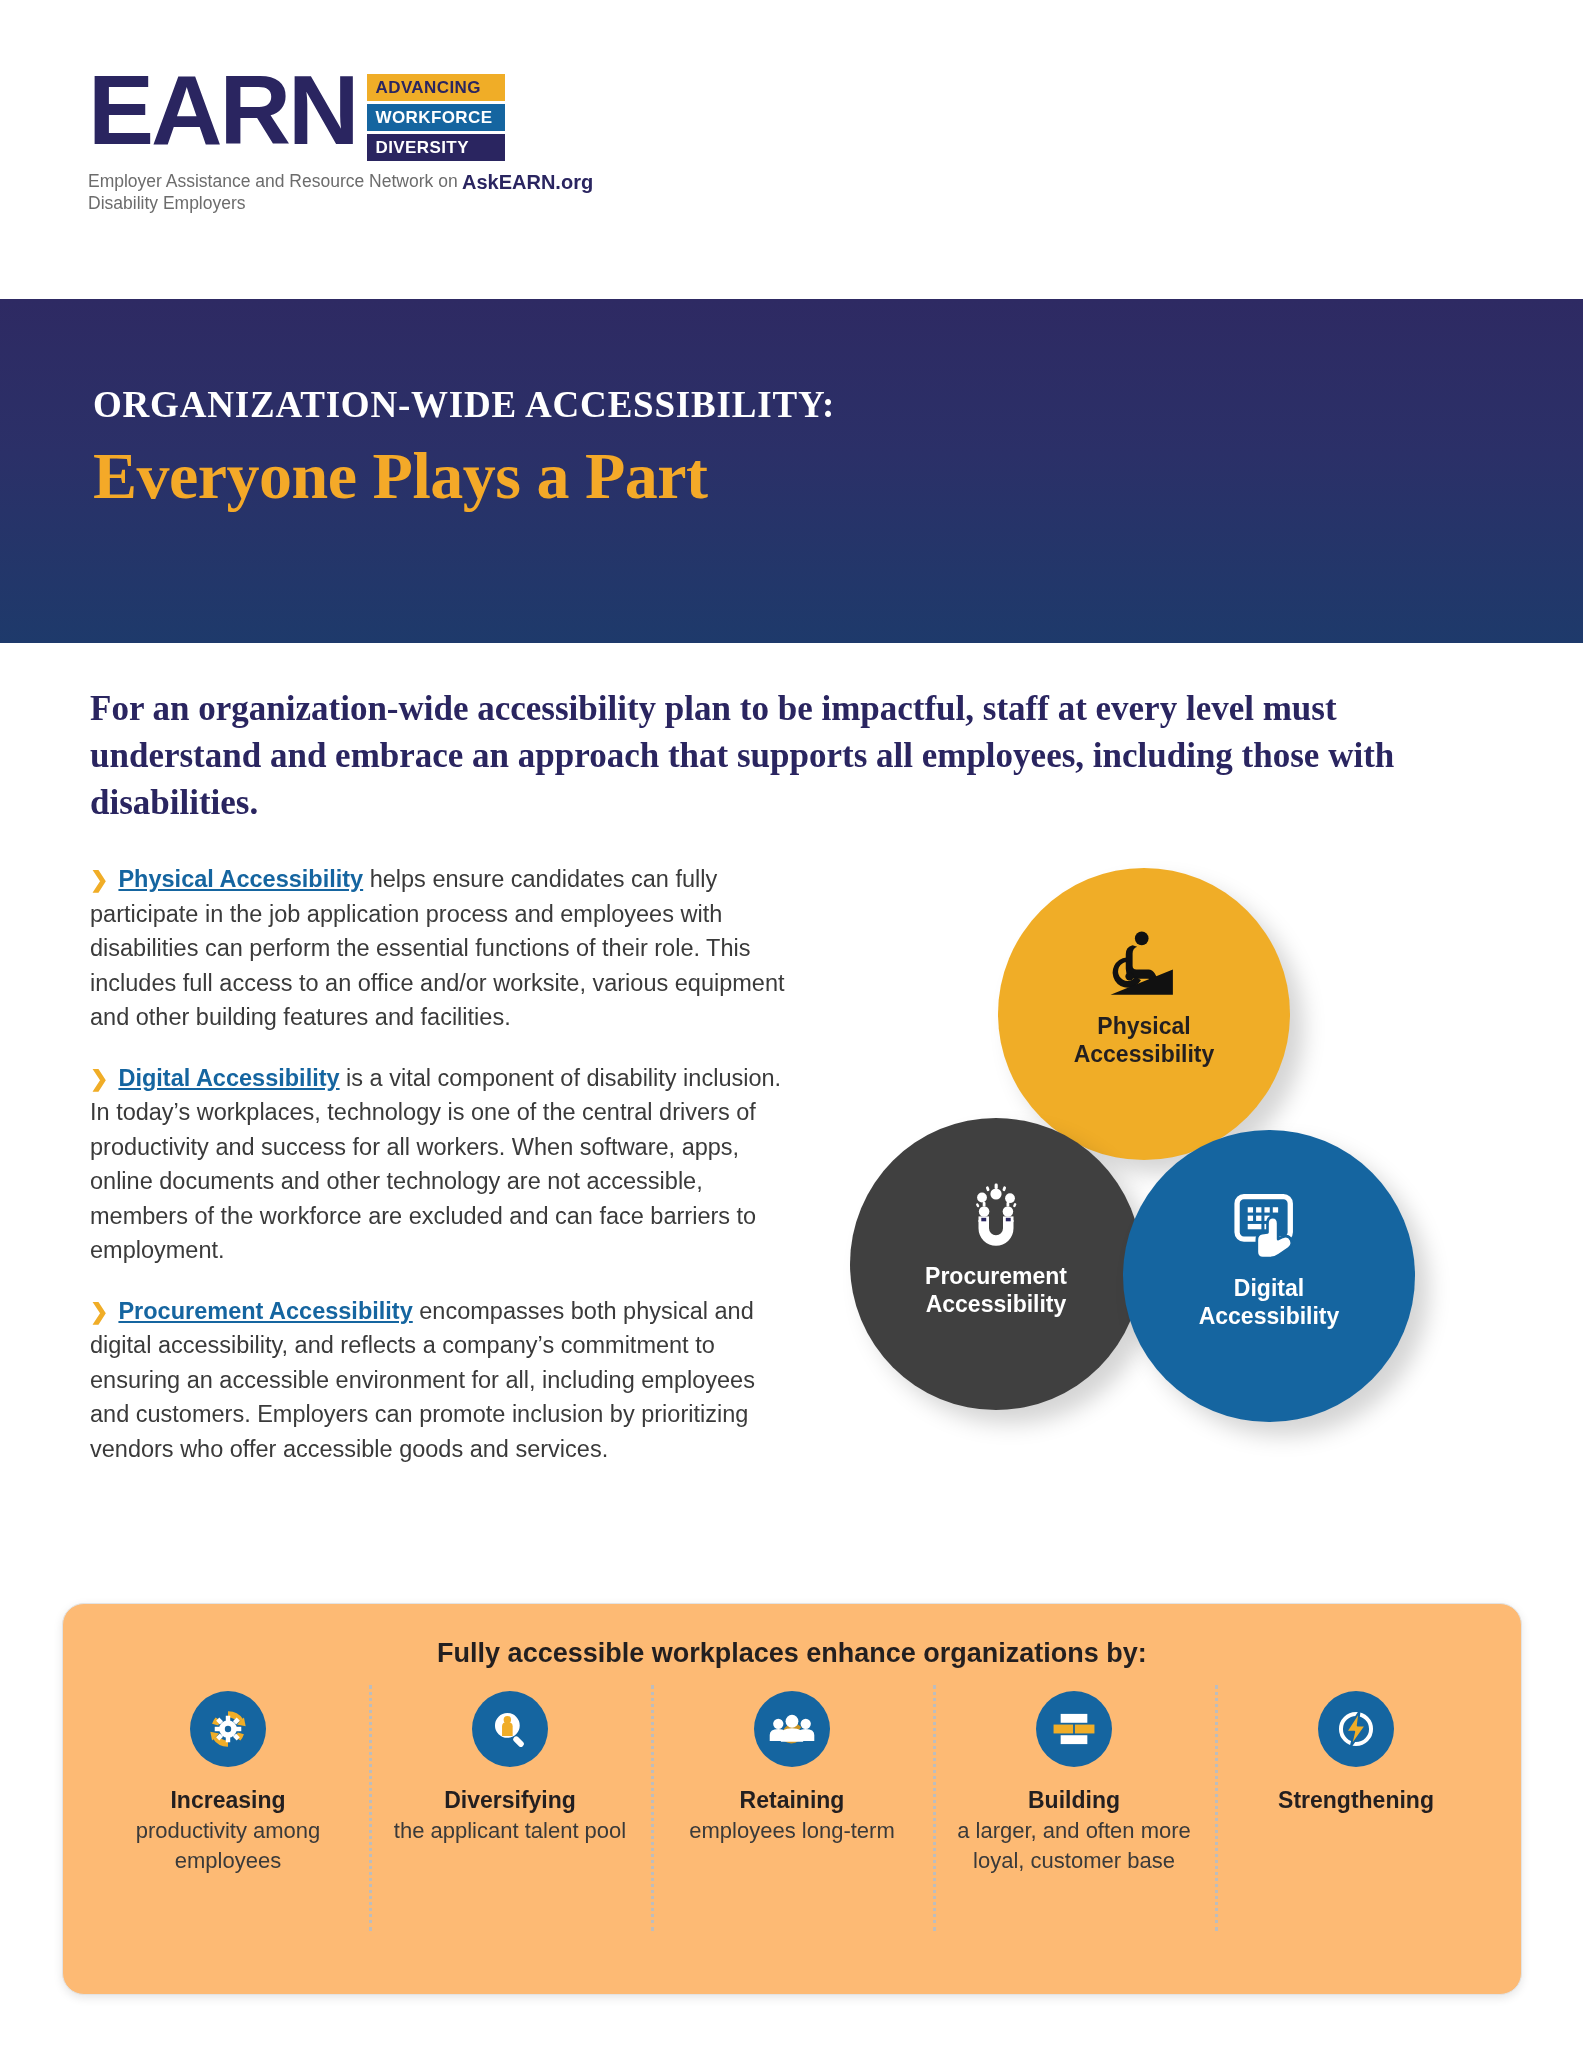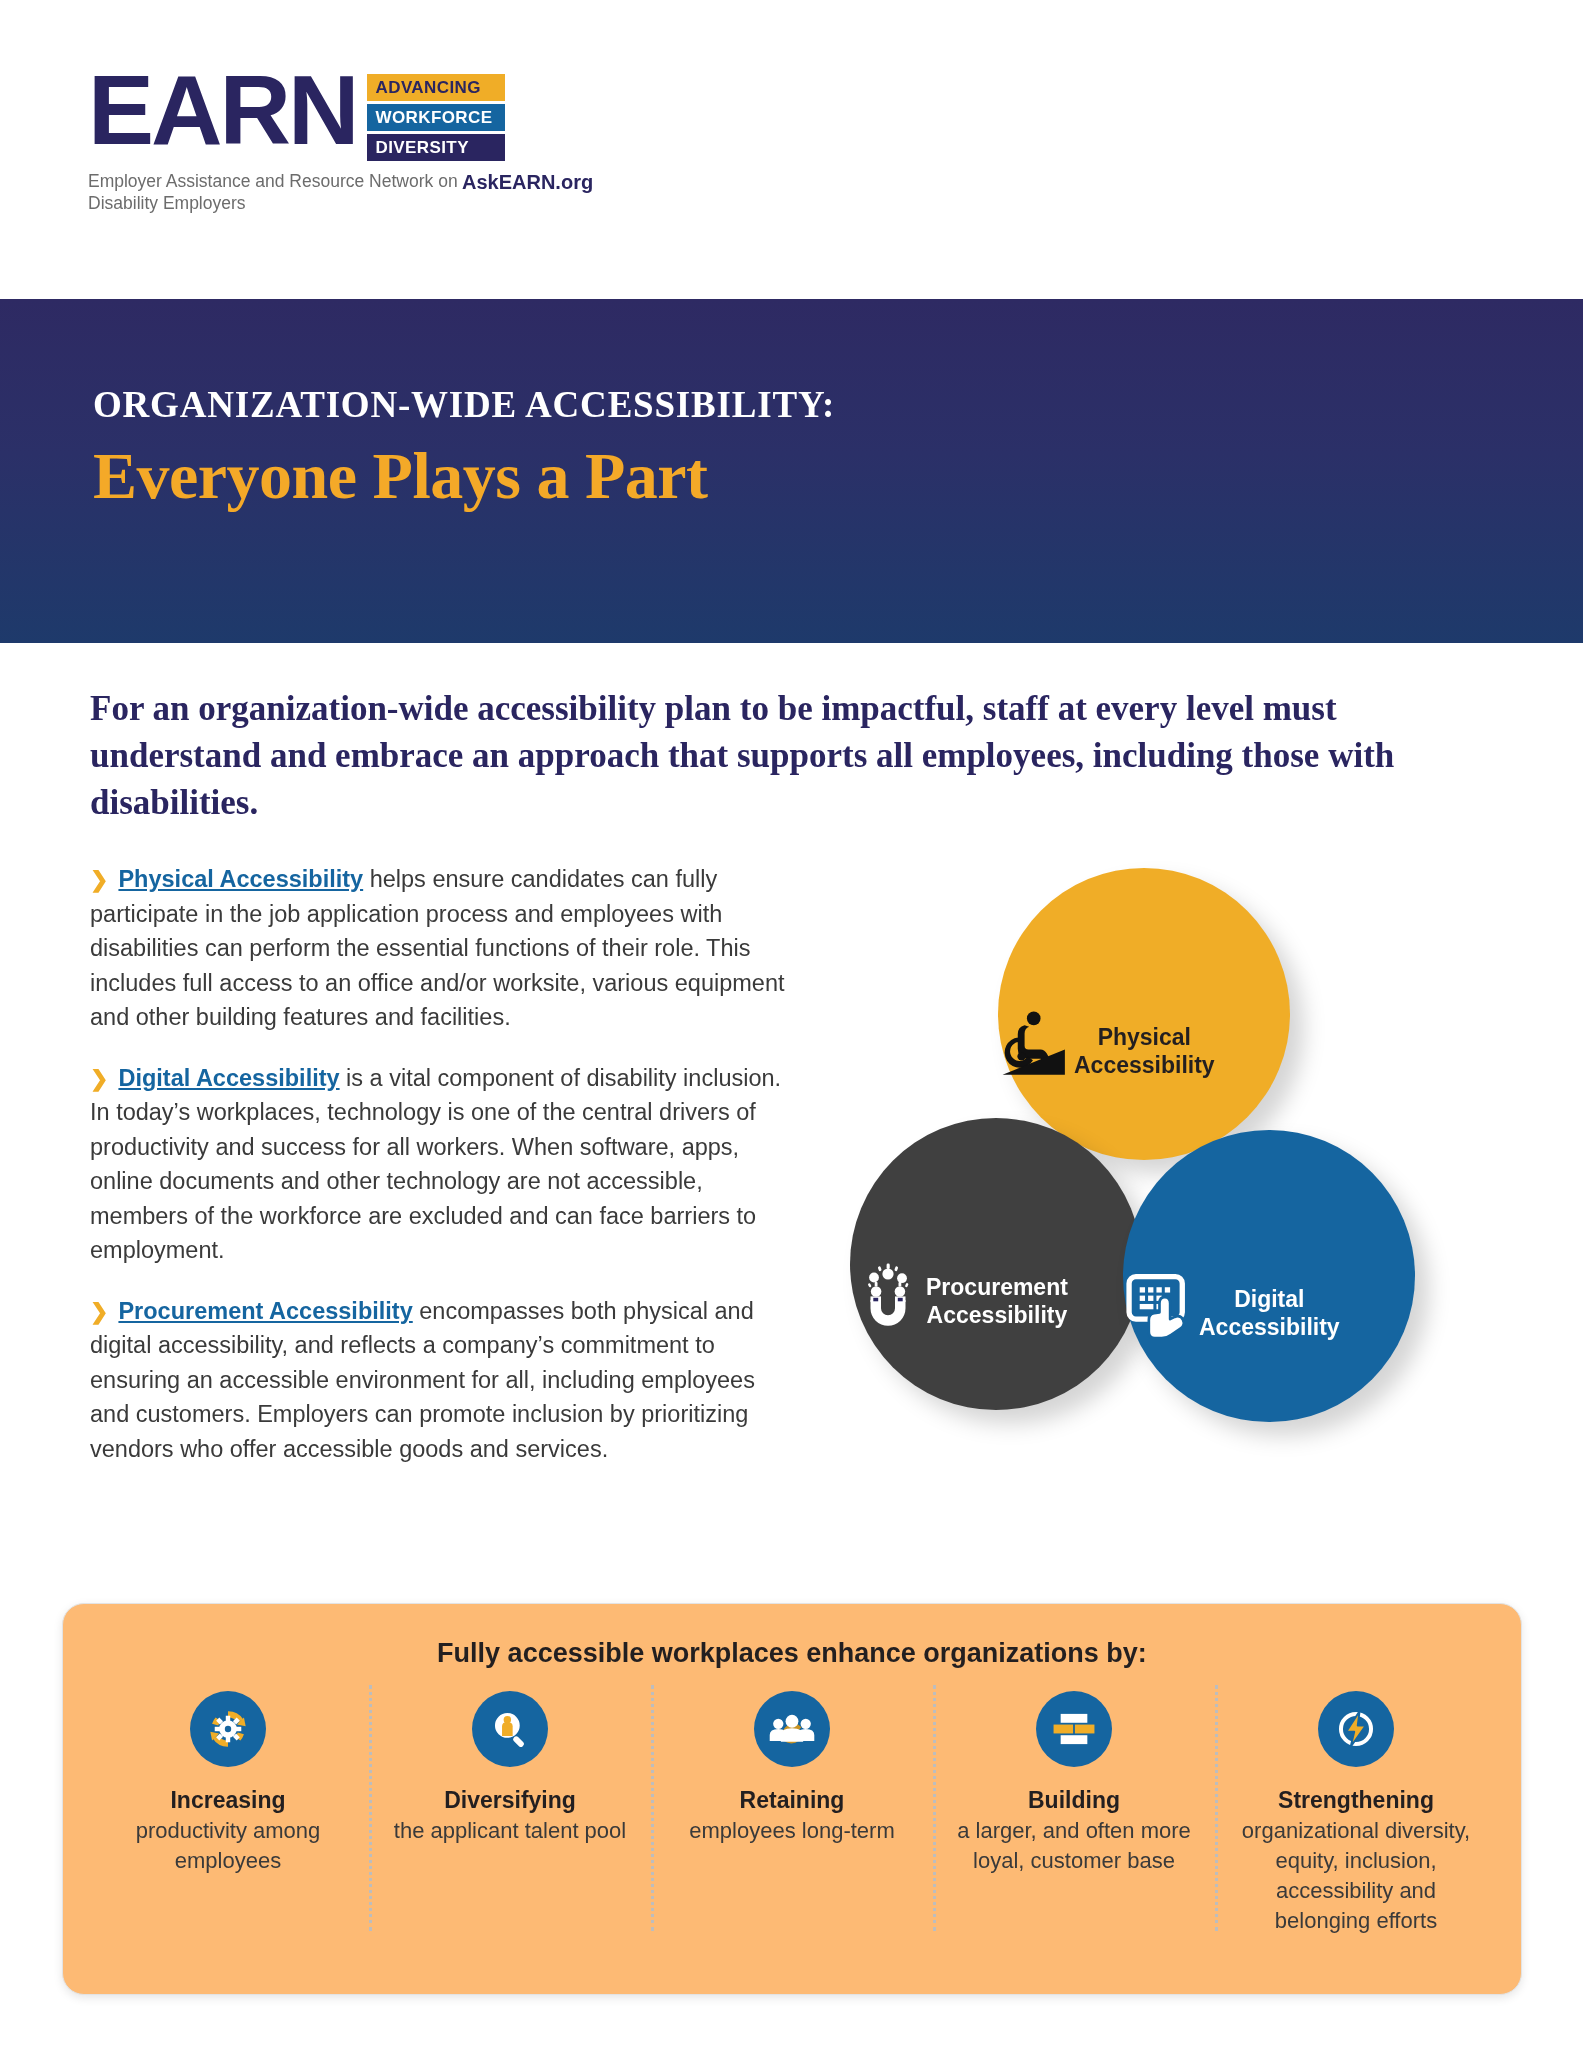--- a/index.html
+++ b/index.html
@@ -145,21 +145,21 @@
     position: absolute;
     left: 835px;
     top: 868px;
     width: 640px;
     height: 620px;
   }
   .circ {
     position: absolute;
     border-radius: 50%;
     display: flex;
-    flex-direction: row;
+    flex-direction: column;
     align-items: center;
     box-shadow: 14px 14px 22px rgba(0,0,0,0.17);
   }
   .circ-physical {
     width: 292px; height: 292px;
     left: 163px; top: 0px;
     background: #f0ad27;
     z-index: 1;
     padding-top: 62px;
   }
@@ -438,17 +438,16 @@
     </div>
 
     <div class="benefit">
       <div class="benefit-icon">
         <svg width="46" height="46" viewBox="0 0 52 52">
           <circle cx="26" cy="26" r="17" fill="none" stroke="#fff" stroke-width="4.5"></circle>
           <path d="M30 6 L15 29 L24 29 L20 46 L37 22 L28 22 Z" fill="#f0ad27" stroke="#1565a0" stroke-width="2.2" stroke-linejoin="round"></path>
         </svg>
       </div>
       <div class="benefit-title">Strengthening</div>
-      <div class="benefit-text">organizational diversity, equity, inclusion, accessibility and belonging efforts</div>
     </div>
 
   </div>
 </div>
 
 </body></html>

